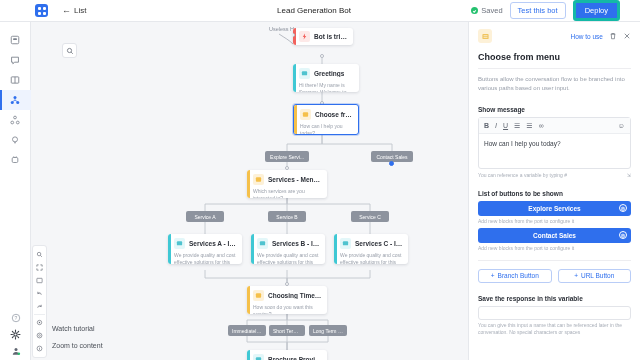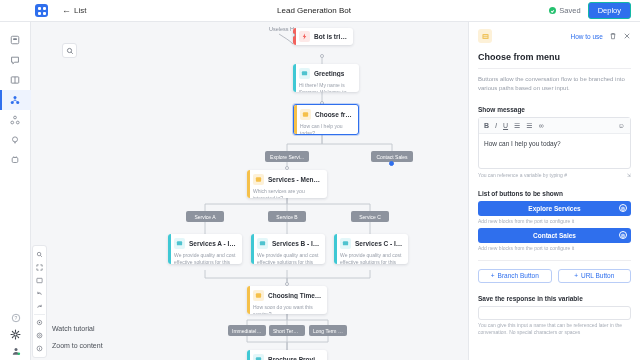--- a/index.html
+++ b/index.html
@@ -28,40 +28,40 @@
   .logo::before { left: 2.5px; top: 2.5px; width: 3px; height: 3px;
     box-shadow: 5px 0 0 #fff, 0 5px 0 #fff, 5px 5px 0 #fff; }
   .back { display: flex; align-items: center; gap: 3px; margin-left: 14px; cursor: pointer; }
   .back-arrow { font-size: 9px; color: #444; line-height: 1; }
   .back-label { font-size: 8px; color: #333; }
   .doc-title {
     position: absolute; left: 0; right: 12px; text-align: center;
     font-size: 8px; color: #222; pointer-events: none;
   }
   .top-right {
-    margin-left: auto; display: flex; align-items: center; gap: 7px; margin-right: 9px;
+    margin-left: auto; display: flex; align-items: center; gap: 7px; margin-right: 20px;
   }
   .saved { display: flex; align-items: center; gap: 3px; }
   .saved-dot {
     width: 7px; height: 7px; border-radius: 50%; background: #25c16f;
     position: relative; flex: none;
   }
   .saved-dot::after {
     content: ""; position: absolute; left: 1.8px; top: 2.6px;
     width: 2px; height: 1px; border-left: 1px solid #fff; border-bottom: 1px solid #fff;
     transform: rotate(-45deg);
   }
   .saved-label { font-size: 7.5px; color: #6d737e; }
   .btn-outline {
     font-size: 7.5px; color: #2f6fed; background: #fff;
     border: 1px solid #b9cdf7; border-radius: 3px; padding: 3px 7px; cursor: pointer;
   }
   .btn-primary {
     font-size: 7.5px; color: #fff; background: #2f6fed;
-    border: 1px solid #14b8a6; border-radius: 3px; padding: 3px 9px; cursor: pointer;
+    border: 3px solid #14b8a6; border-radius: 3px; padding: 3px 9px; cursor: pointer;
   }
 
   
   .rail {
     position: absolute; left: 0; top: 22px; width: 31px; height: 338px;
     background: #ffffff; border-right: 1px solid #e6e8ec; z-index: 25;
     display: flex; flex-direction: column; align-items: center;
   }
   .rail-item {
     width: 31px; height: 20px; display: flex; align-items: center; justify-content: center;
@@ -222,20 +222,21 @@
     <div class="back">
       <span class="back-arrow">←</span>
       <span class="back-label">List</span>
     </div>
     <div class="doc-title">Lead Generation Bot</div>
     <div class="top-right">
       <div class="saved">
         <span class="saved-dot"></span>
         <span class="saved-label">Saved</span>
       </div>
+      <button class="btn-outline">Test this bot</button>
       <button class="btn-primary">Deploy</button>
     </div>
   </div>
 
   <div class="rail">
     <div style="height:8px"></div>
     <div class="rail-item">
       <svg class="ri" viewBox="0 0 16 16">
         <rect x="2" y="2" width="12" height="12" rx="2" fill="none" stroke="#7b818c" stroke-width="1.4"></rect>
         <rect x="5" y="5" width="6" height="3" rx="1" fill="#7b818c"></rect>

